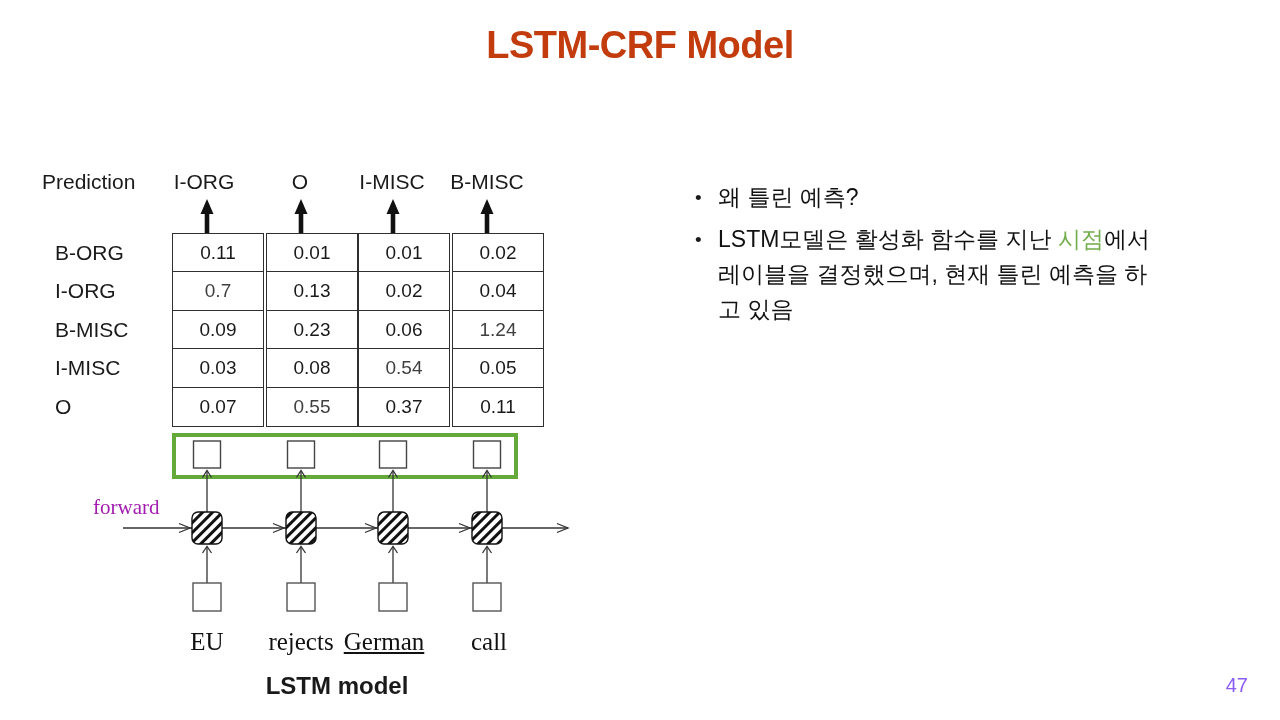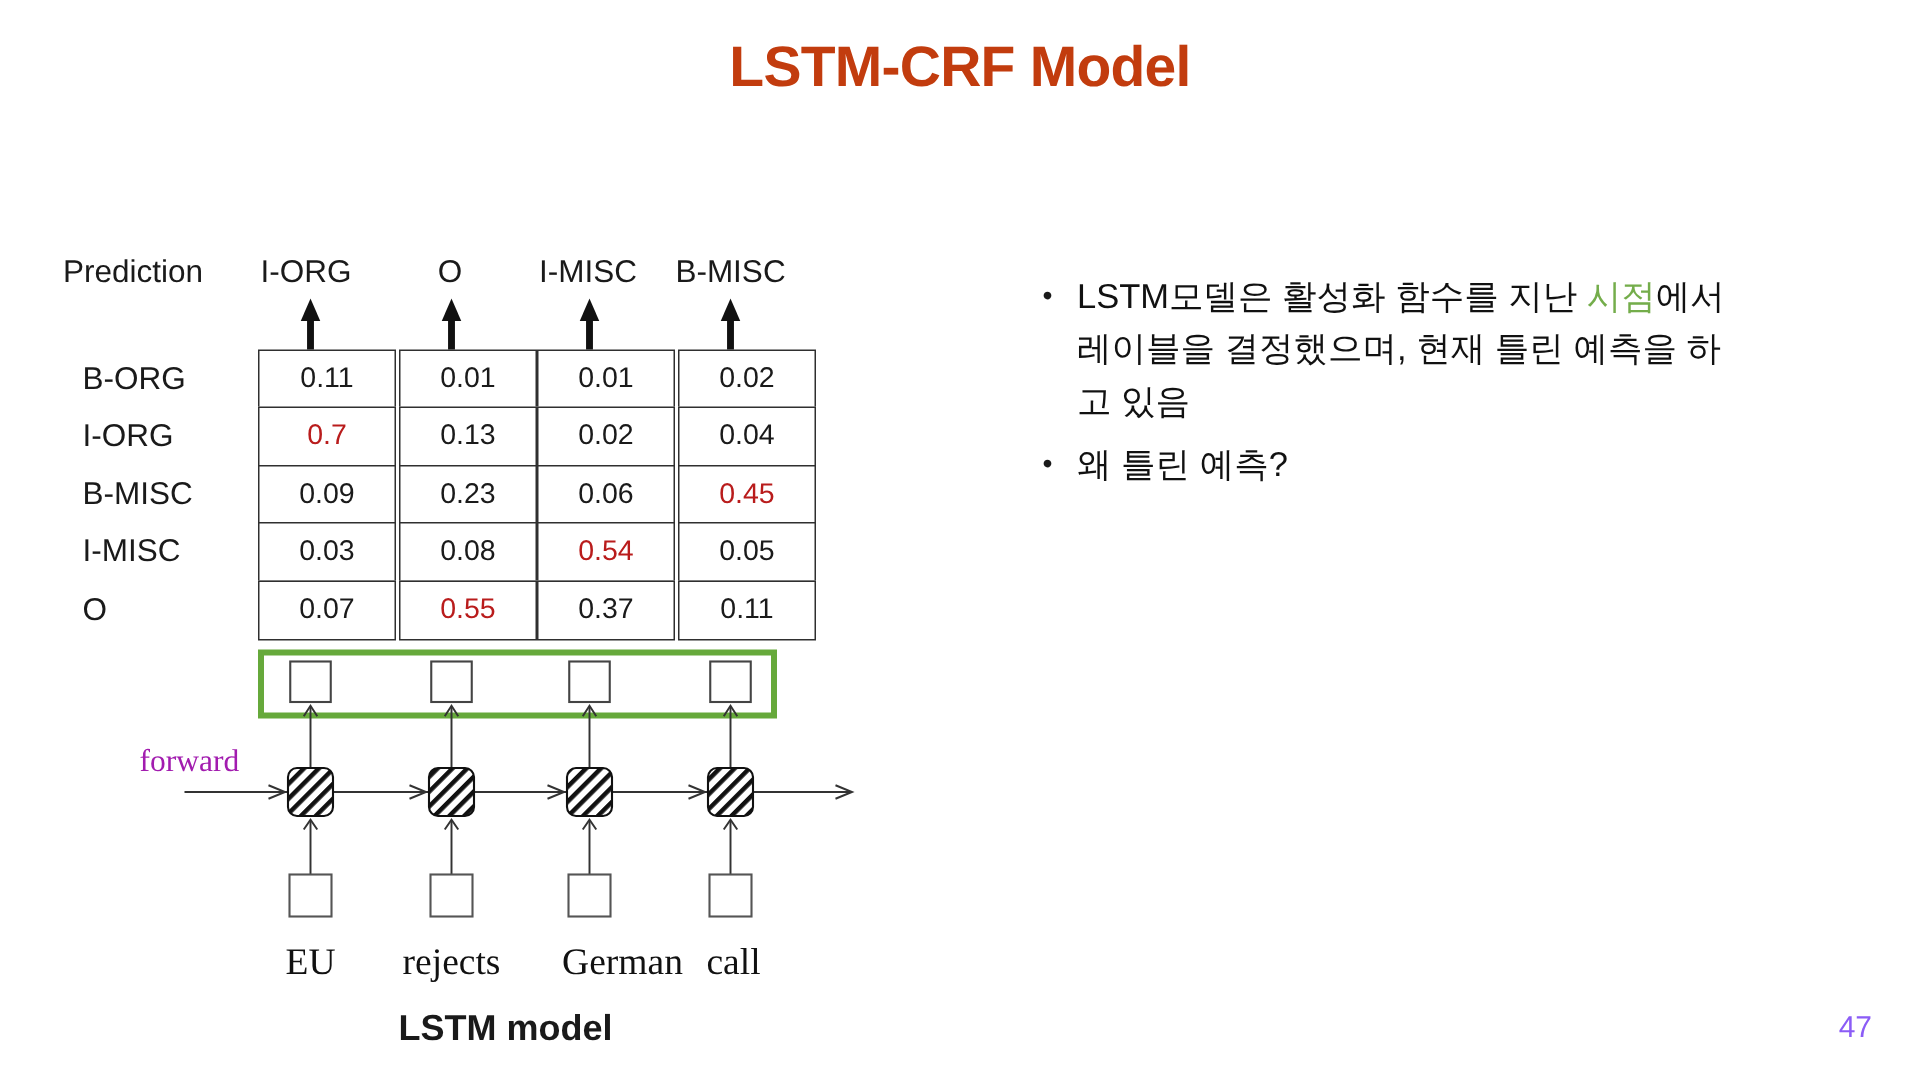--- a/index.html
+++ b/index.html
@@ -11,30 +11,30 @@
   .pred-label{position:absolute;left:42px;top:170px;font-size:21px;}
   .col-header{position:absolute;top:170px;transform:translateX(-50%);font-size:21px;}
   .ch0{left:204px;} .ch1{left:300px;} .ch2{left:392px;} .ch3{left:487px;}
   .row-label{position:absolute;left:55px;height:40px;line-height:40px;font-size:21px;}
   .rl0{top:233px;} .rl1{top:271px;} .rl2{top:310px;} .rl3{top:348px;} .rl4{top:387px;}
   .prob-col{position:absolute;top:233px;width:92px;}
   .pc0{left:172px;} .pc1{left:266px;} .pc2{left:358px;} .pc3{left:452px;}
   .prob-cell{box-sizing:border-box;height:40px;margin-top:-1.6px;border:1.6px solid #2f2f2f;
              background:#fff;display:flex;align-items:center;justify-content:center;font-size:19px;}
   .prob-cell:first-child{margin-top:0;}
-  .prob-cell.red{color:#b91c1c;}
+  .prob-cell.red{color:#404040;}
   
   .green-box{position:absolute;box-sizing:border-box;left:172px;top:433px;width:346px;height:46px;
              border:4px solid #66A93B;}
   .diagram-svg{position:absolute;left:0;top:0;pointer-events:none;}
   .forward-label{position:absolute;left:93px;top:495px;font-size:21px;
                  font-family:"Liberation Serif",serif;color:#a21caf;}
   .input-word{position:absolute;top:628px;transform:translateX(-50%);font-size:25px;
               font-family:"Liberation Serif",serif;color:#111;}
-  .iw0{left:207px;} .iw1{left:301px;} .iw2{left:415px;} .iw3{left:489px;}
+  .iw0{left:207px;} .iw1{left:301px;} .iw2{left:384px;text-decoration:underline;} .iw3{left:489px;}
   .caption{position:absolute;left:337px;top:672px;transform:translateX(-50%);
            font-size:24px;font-weight:bold;white-space:nowrap;}
   
   .bullets{position:absolute;left:695px;top:180px;width:545px;}
   .bullet-row{display:flex;margin-bottom:7px;}
   .bullet-dot{width:23px;flex:0 0 23px;font-size:19px;line-height:35px;color:#1a1a1a;}
   .bullet-dot::before{content:"\2022";}
   .bullet-text{font-size:23px;line-height:35px;color:#111;}
   .hl-green{color:#74AD4B;}
   .page-number{position:absolute;right:32px;top:674px;font-size:20px;color:#8b5cf6;}
@@ -75,21 +75,21 @@
   <div class="prob-col pc2">
     <div class="prob-cell">0.01</div>
     <div class="prob-cell">0.02</div>
     <div class="prob-cell">0.06</div>
     <div class="prob-cell red">0.54</div>
     <div class="prob-cell">0.37</div>
   </div>
   <div class="prob-col pc3">
     <div class="prob-cell">0.02</div>
     <div class="prob-cell">0.04</div>
-    <div class="prob-cell red">0.45</div>
+    <div class="prob-cell red">1.24</div>
     <div class="prob-cell">0.05</div>
     <div class="prob-cell">0.11</div>
   </div>
 
   <div class="green-box"></div>
 
   <svg class="diagram-svg" width="1280" height="720" viewBox="0 0 1280 720">
     <defs>
       <pattern id="hatch" patternUnits="userSpaceOnUse" width="7" height="7" patternTransform="rotate(-45)">
         <rect width="7" height="7" fill="#ffffff"></rect>
@@ -166,27 +166,27 @@
   <div class="input-word iw0">EU</div>
   <div class="input-word iw1">rejects</div>
   <div class="input-word iw2">German</div>
   <div class="input-word iw3">call</div>
 
   <div class="caption">LSTM model</div>
 
   <div class="bullets">
     <div class="bullet-row">
       <div class="bullet-dot"></div>
+      <div class="bullet-text">왜 틀린 예측?</div>
+    </div>
+    <div class="bullet-row">
+      <div class="bullet-dot"></div>
       <div class="bullet-text">
         <span>LSTM모델은 활성화 함수를 지난 </span><span class="hl-green">시점</span><span>에서</span><br>
         <span>레이블을 결정했으며, 현재 틀린 예측을 하</span><br>
         <span>고 있음</span>
       </div>
-    </div>
-    <div class="bullet-row">
-      <div class="bullet-dot"></div>
-      <div class="bullet-text">왜 틀린 예측?</div>
     </div>
   </div>
 
   <div class="page-number">47</div>
 
 </div>
 
 </body></html>

